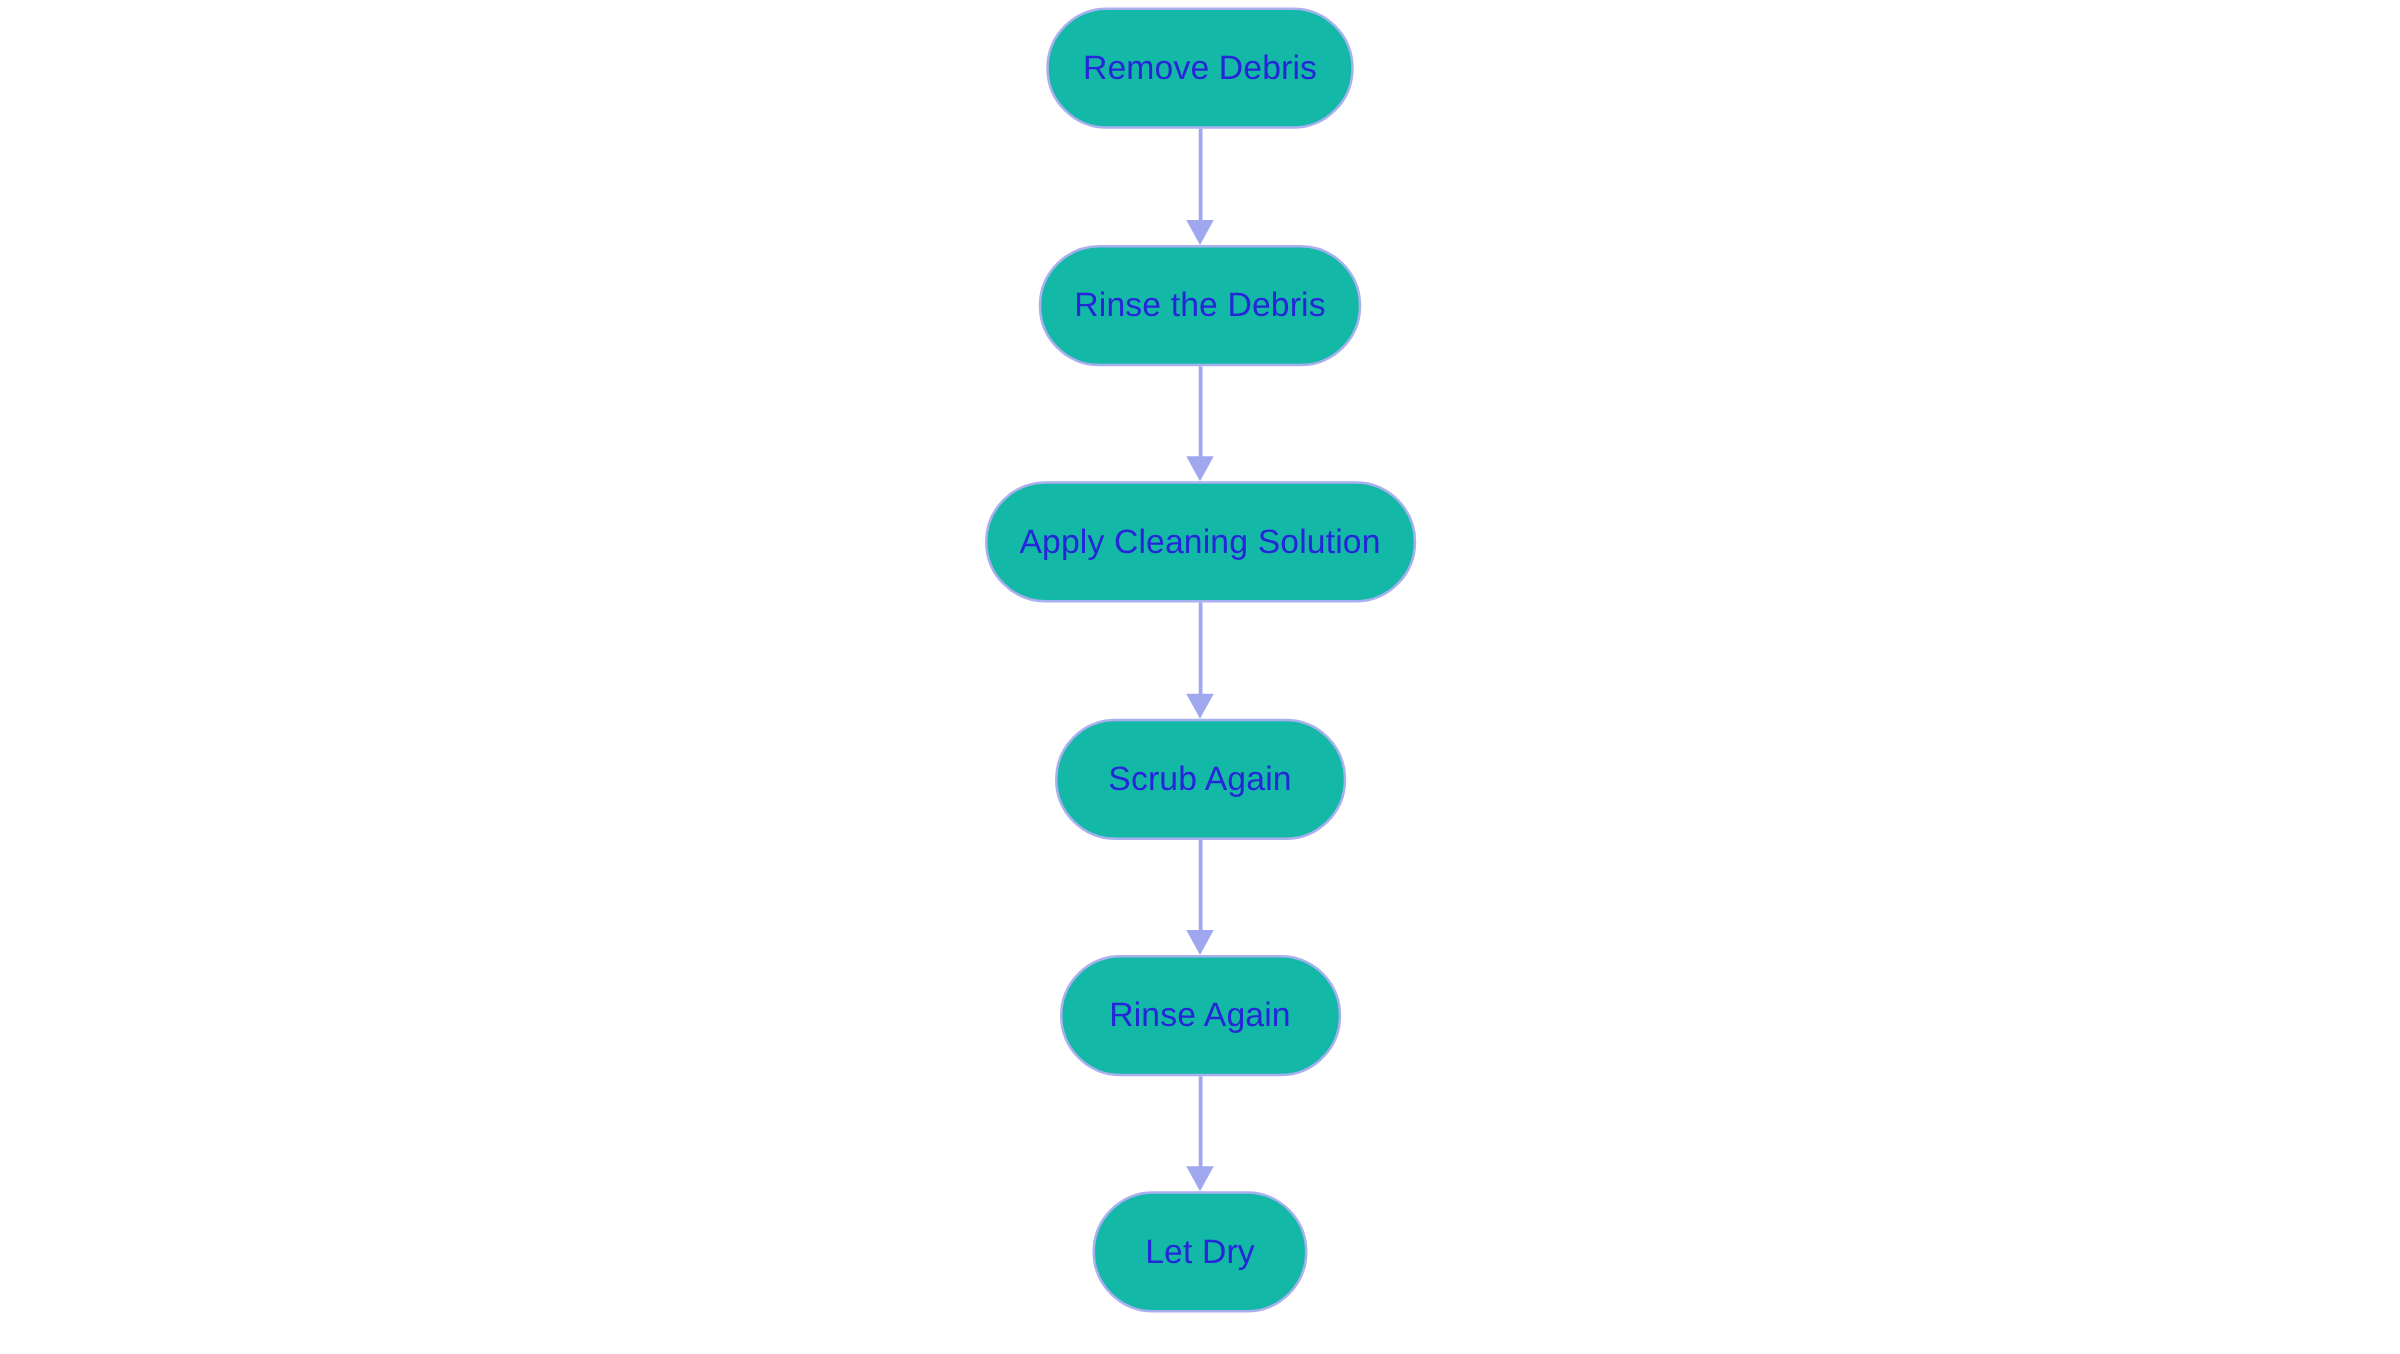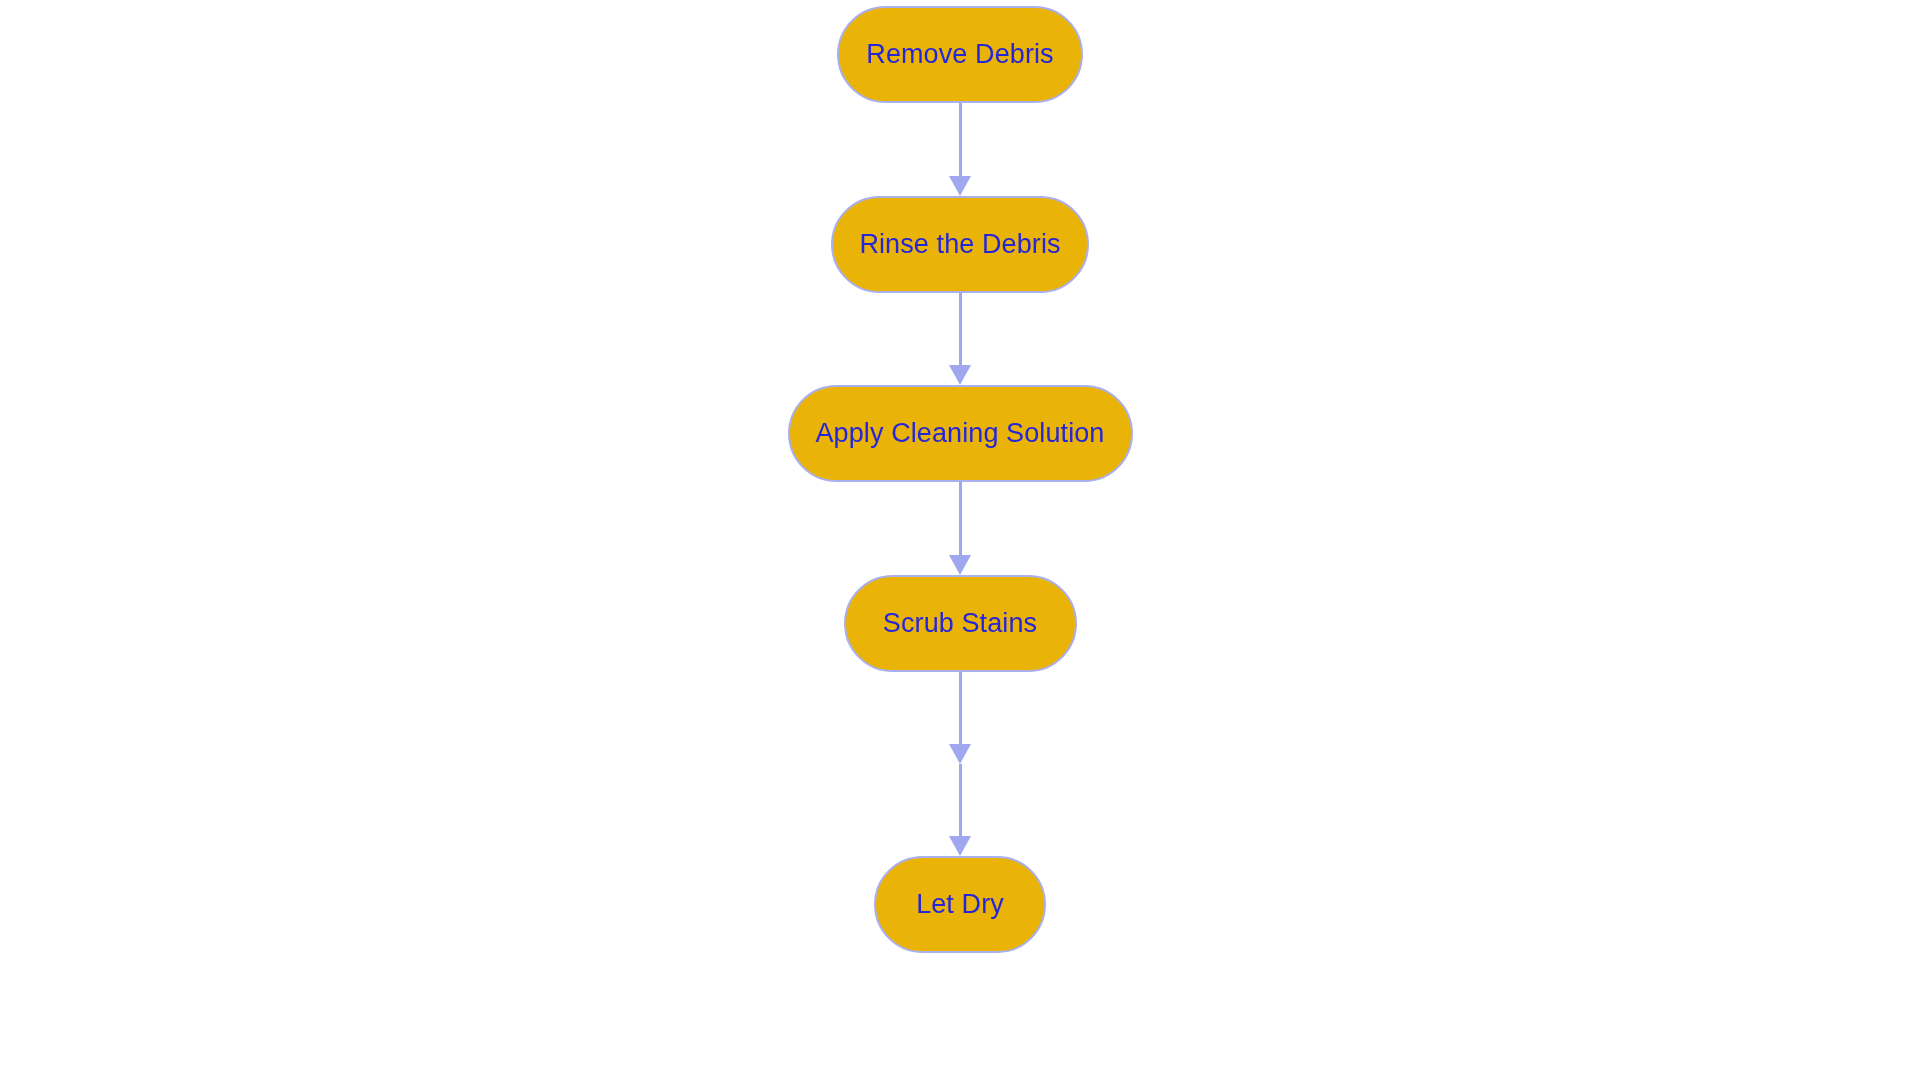--- a/index.html
+++ b/index.html
@@ -34,21 +34,21 @@
     justify-content: flex-start;
     padding-top: 6px;
     box-sizing: border-box;
   }
 
   .flow-node {
     box-sizing: border-box;
     display: flex;
     align-items: center;
     justify-content: center;
-    background: #eab308;
+    background: #14b8a6;
     border: 2px solid #a9b0f0;
     border-radius: 999px;
     height: 97px;
     flex: 0 0 auto;
   }
 
   .flow-node-label {
     color: #2626d9;
     font-family: "Liberation Sans", sans-serif;
     font-size: 27px;
@@ -125,28 +125,31 @@
     <div class="flow-node w-apply-cleaning">
       <span class="flow-node-label">Apply Cleaning Solution</span>
     </div>
 
     <div class="flow-connector gap-3">
       <div class="conn-line"></div>
       <div class="conn-arrow"></div>
     </div>
 
     <div class="flow-node w-scrub-stains">
-      <span class="flow-node-label">Scrub Stains</span>
+      <span class="flow-node-label">Scrub Again</span>
     </div>
 
     <div class="flow-connector gap-4">
       <div class="conn-line"></div>
       <div class="conn-arrow"></div>
     </div>
 
+    <div class="flow-node w-rinse-again">
+      <span class="flow-node-label">Rinse Again</span>
+    </div>
 
     <div class="flow-connector gap-5">
       <div class="conn-line"></div>
       <div class="conn-arrow"></div>
     </div>
 
     <div class="flow-node w-let-dry">
       <span class="flow-node-label">Let Dry</span>
     </div>
 

